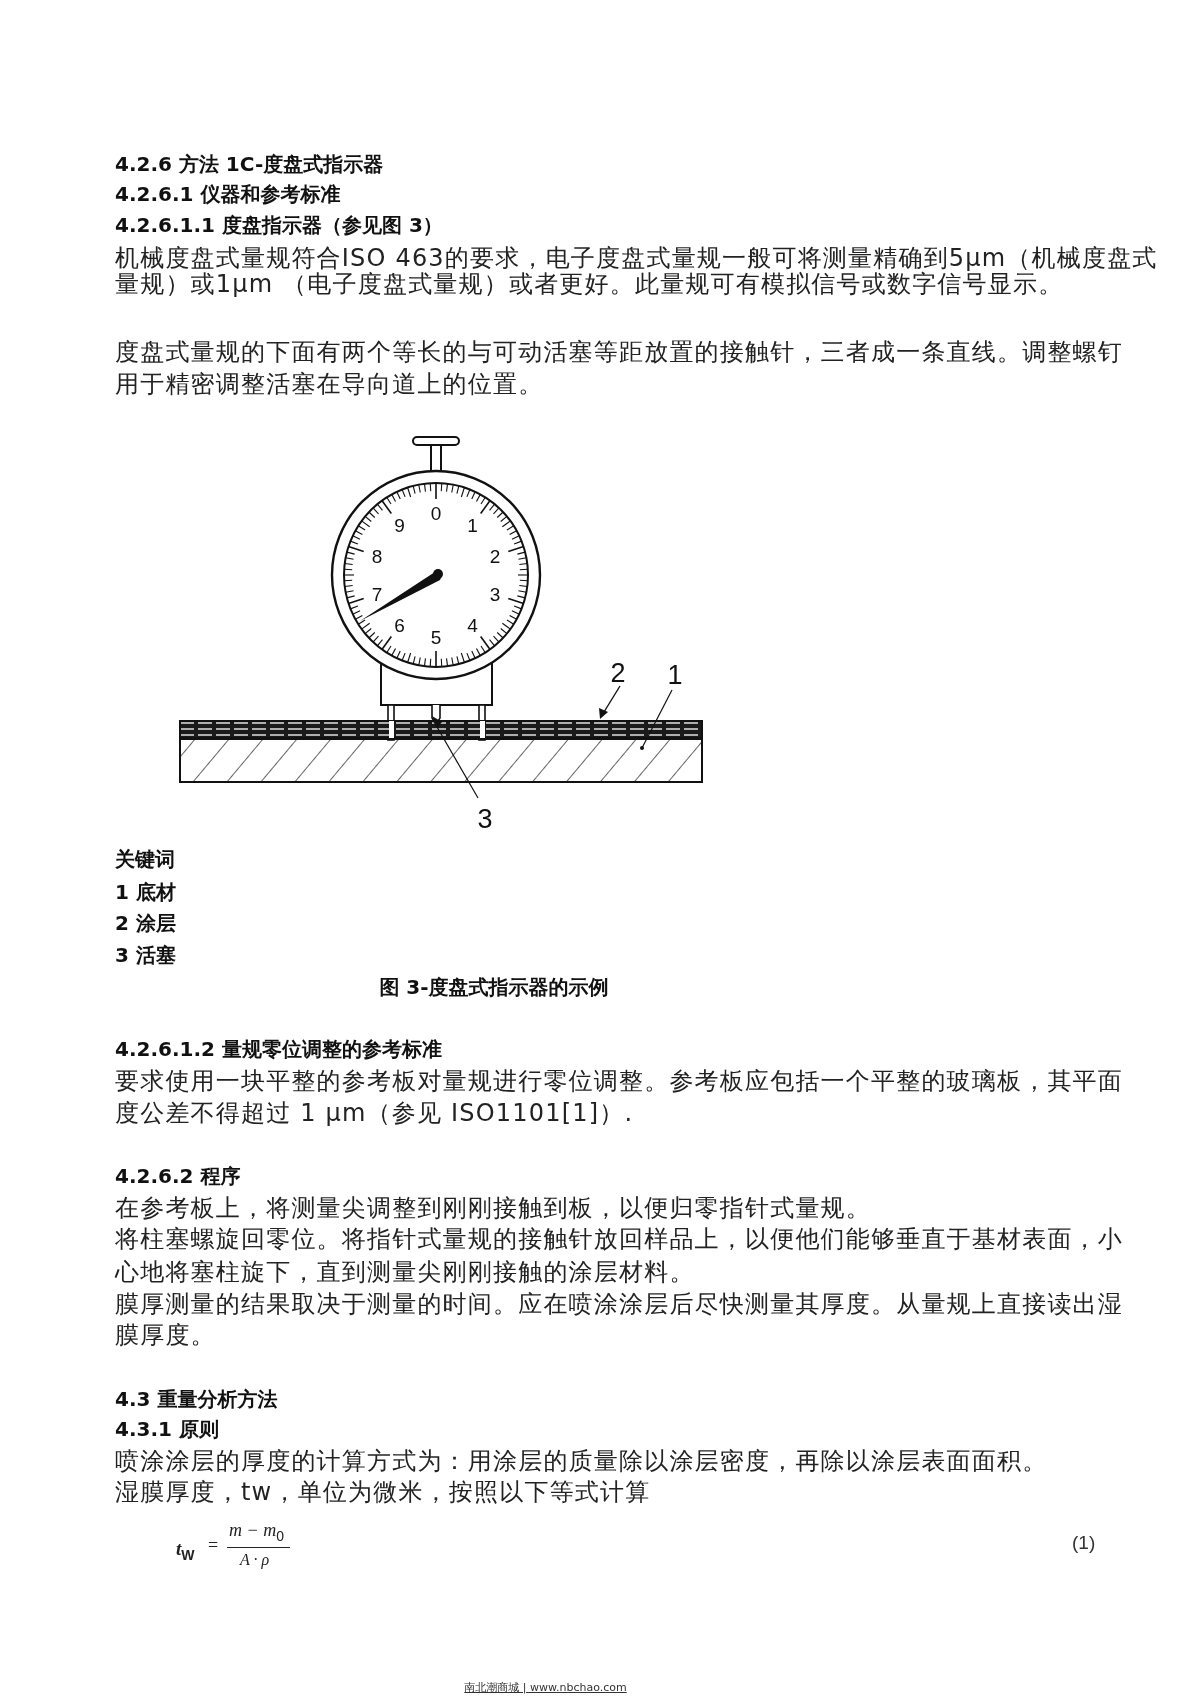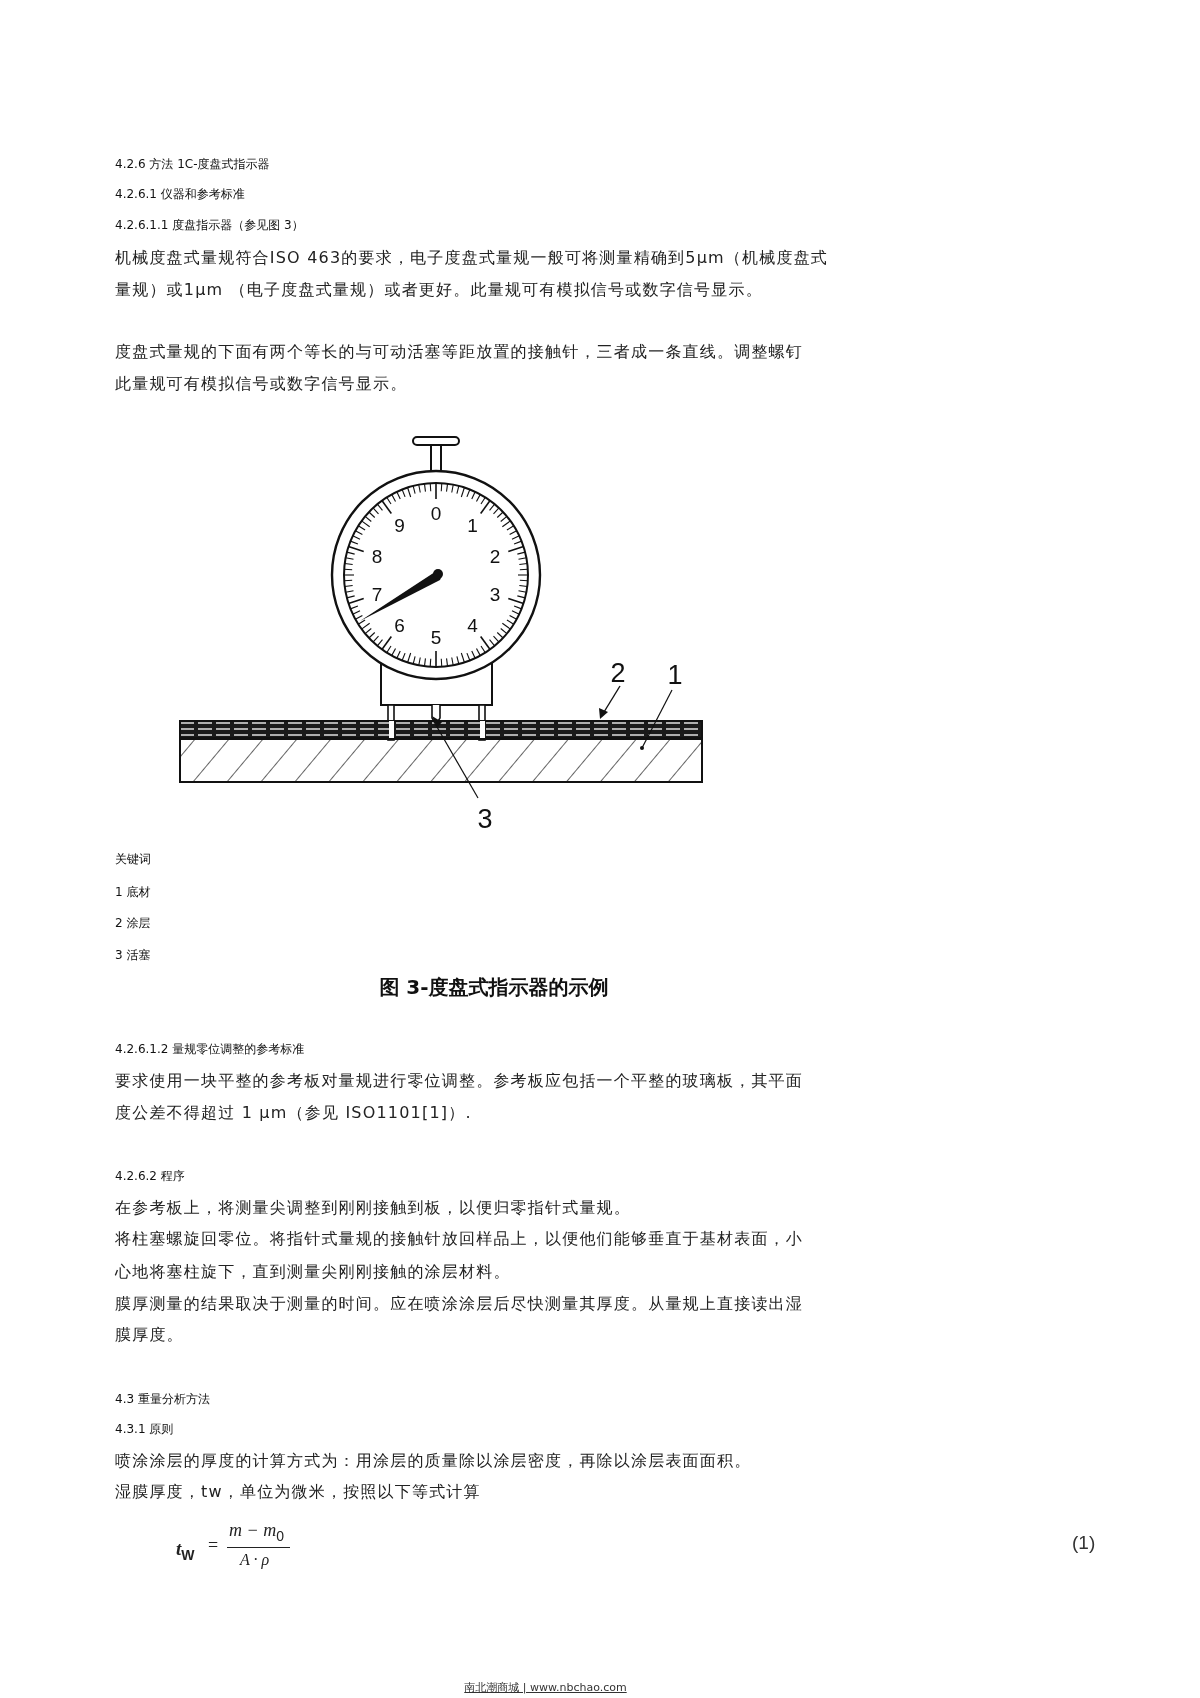--- a/index.html
+++ b/index.html
@@ -1,37 +1,37 @@
 <!DOCTYPE html>
 <html><head>
 <meta charset="utf-8">
 <style>
   html, body { margin: 0; padding: 0; background: #ffffff; }
   body { width: 1200px; height: 1698px; position: relative; overflow: hidden;
          font-family: "DejaVu Sans", "Liberation Sans", sans-serif; color: #111; }
-  .line { position: absolute; left: 115px; white-space: nowrap; font-size: 16px; line-height: 30px; height: 30px; }
-  .h { font-weight: normal; font-size: 12px; text-align: right; }
+  .line { position: absolute; left: 115px; white-space: nowrap; font-size: 24px; line-height: 30px; height: 30px; }
+  .h { font-weight: bold; font-size: 20px; text-align: right; }
   .body { color: #222; letter-spacing: 1.2px; }
   .caption { position: absolute; left: 0; width: 988px; text-align: center; font-size: 20px; line-height: 30px; font-weight: bold; }
   #figure { position: absolute; left: 0; top: 0; }
   .formula { position: absolute; font-family: "Liberation Serif", "DejaVu Serif", serif; font-style: italic; color: #222; }
   .eqnum { position: absolute; left: 1072px; top: 1532px; font-size: 19px; font-family: "Liberation Sans", sans-serif; color: #333; }
   .footer { position: absolute; left: 0; width: 1091px; top: 1680px; text-align: center; font-size: 11px; color: #333; font-family: "DejaVu Sans", sans-serif; text-decoration: underline; }
   .figlabel { font-family: "Liberation Sans", sans-serif; }
 </style>
 </head>
 <body>
 
 <div class="line h" style="top:149px">4.2.6 方法 1C-度盘式指示器</div>
 <div class="line h" style="top:179px">4.2.6.1 仪器和参考标准</div>
 <div class="line h" style="top:210px">4.2.6.1.1 度盘指示器（参见图 3）</div>
 <div class="line body" style="top:243px">机械度盘式量规符合ISO 463的要求，电子度盘式量规一般可将测量精确到5μm（机械度盘式</div>
-<div class="line body" style="top:275px">量规）或1μm （电子度盘式量规）或者更好。此量规可有模拟信号或数字信号显示。</div>
+<div class="line body" style="top:269px">量规）或1μm （电子度盘式量规）或者更好。此量规可有模拟信号或数字信号显示。</div>
 <div class="line body" style="top:337px">度盘式量规的下面有两个等长的与可动活塞等距放置的接触针，三者成一条直线。调整螺钉</div>
-<div class="line body" style="top:369px">此量规可有模拟信号或数字信号显示。</div>
+<div class="line body" style="top:369px">用于精密调整活塞在导向道上的位置。</div>
 
 <svg id="figure" width="1200" height="840" viewBox="0 0 1200 840">
   <defs>
     <pattern id="hatch" patternUnits="userSpaceOnUse" width="26" height="26" patternTransform="rotate(40)">
       <line x1="0" y1="0" x2="0" y2="26" stroke="#222" stroke-width="1.4"></line>
     </pattern>
     <pattern id="coat" patternUnits="userSpaceOnUse" width="18" height="6">
       <rect width="18" height="6" fill="#1a1a1a"></rect>
       <line x1="0" y1="3" x2="14" y2="3" stroke="#fff" stroke-width="1.3"></line>
     </pattern>

